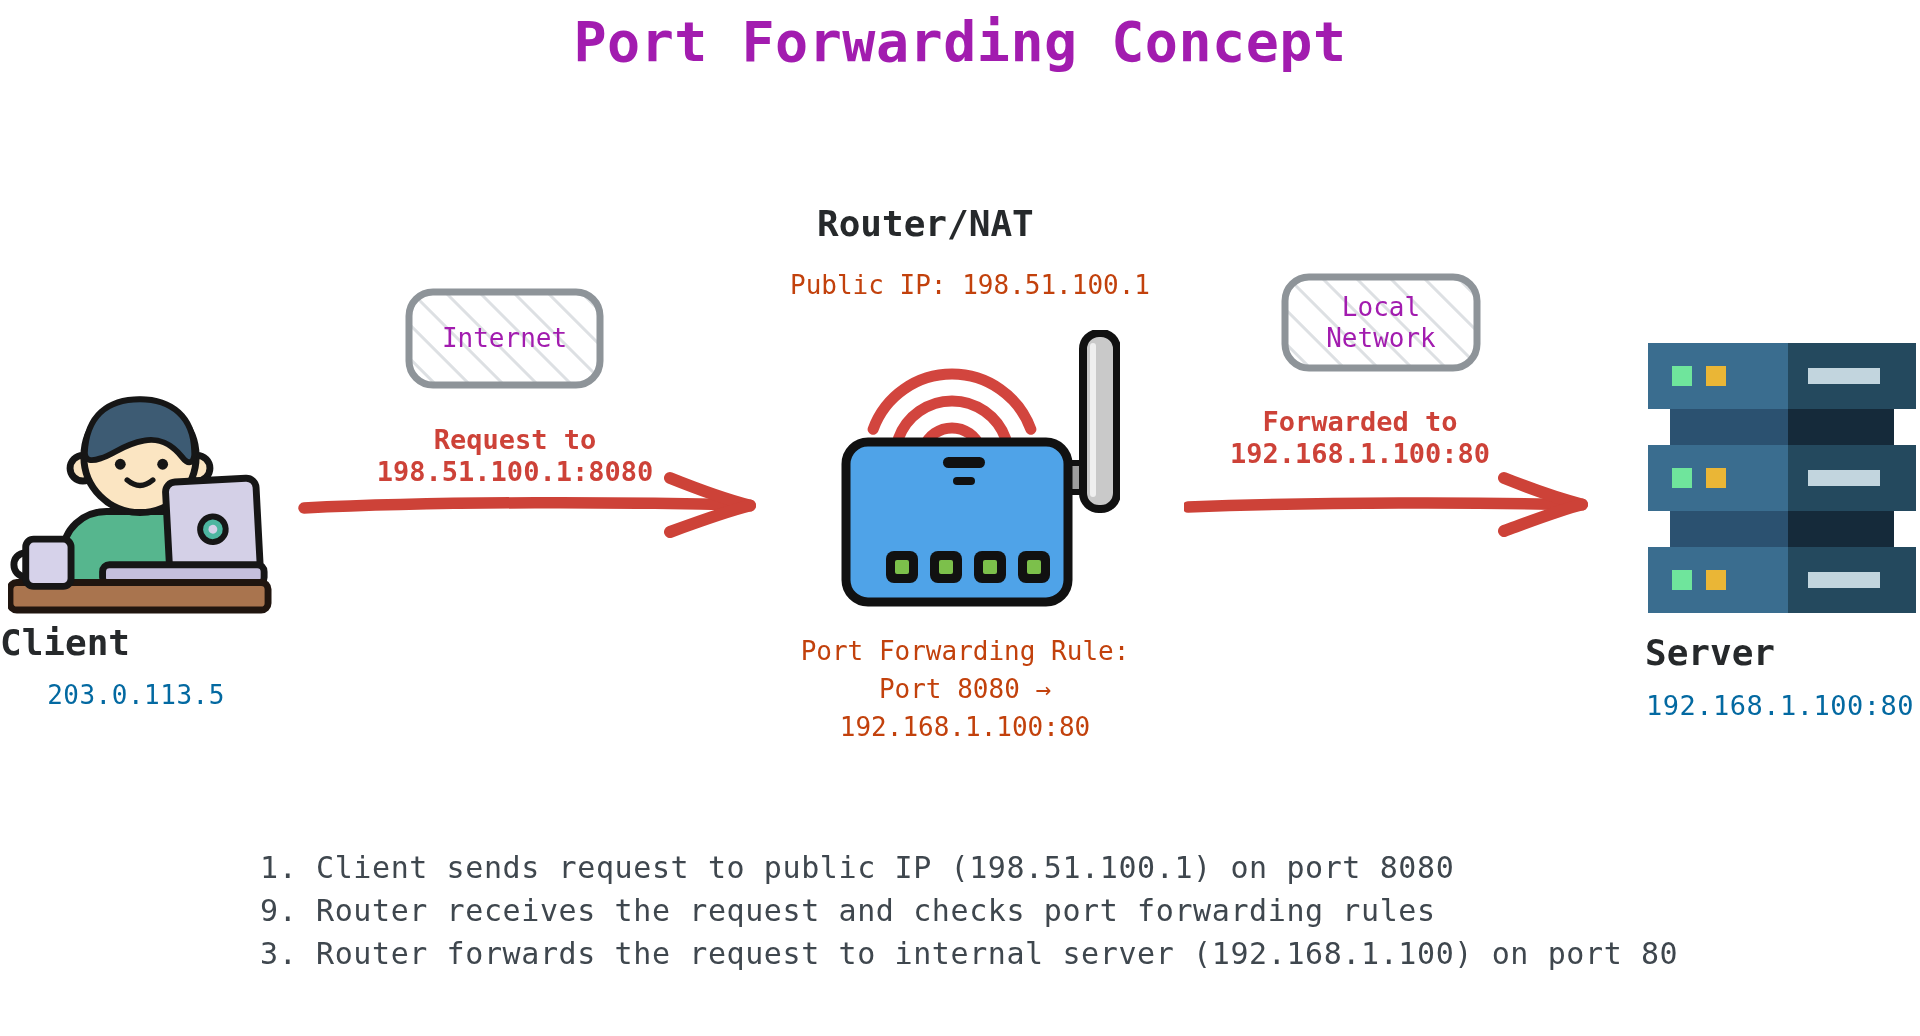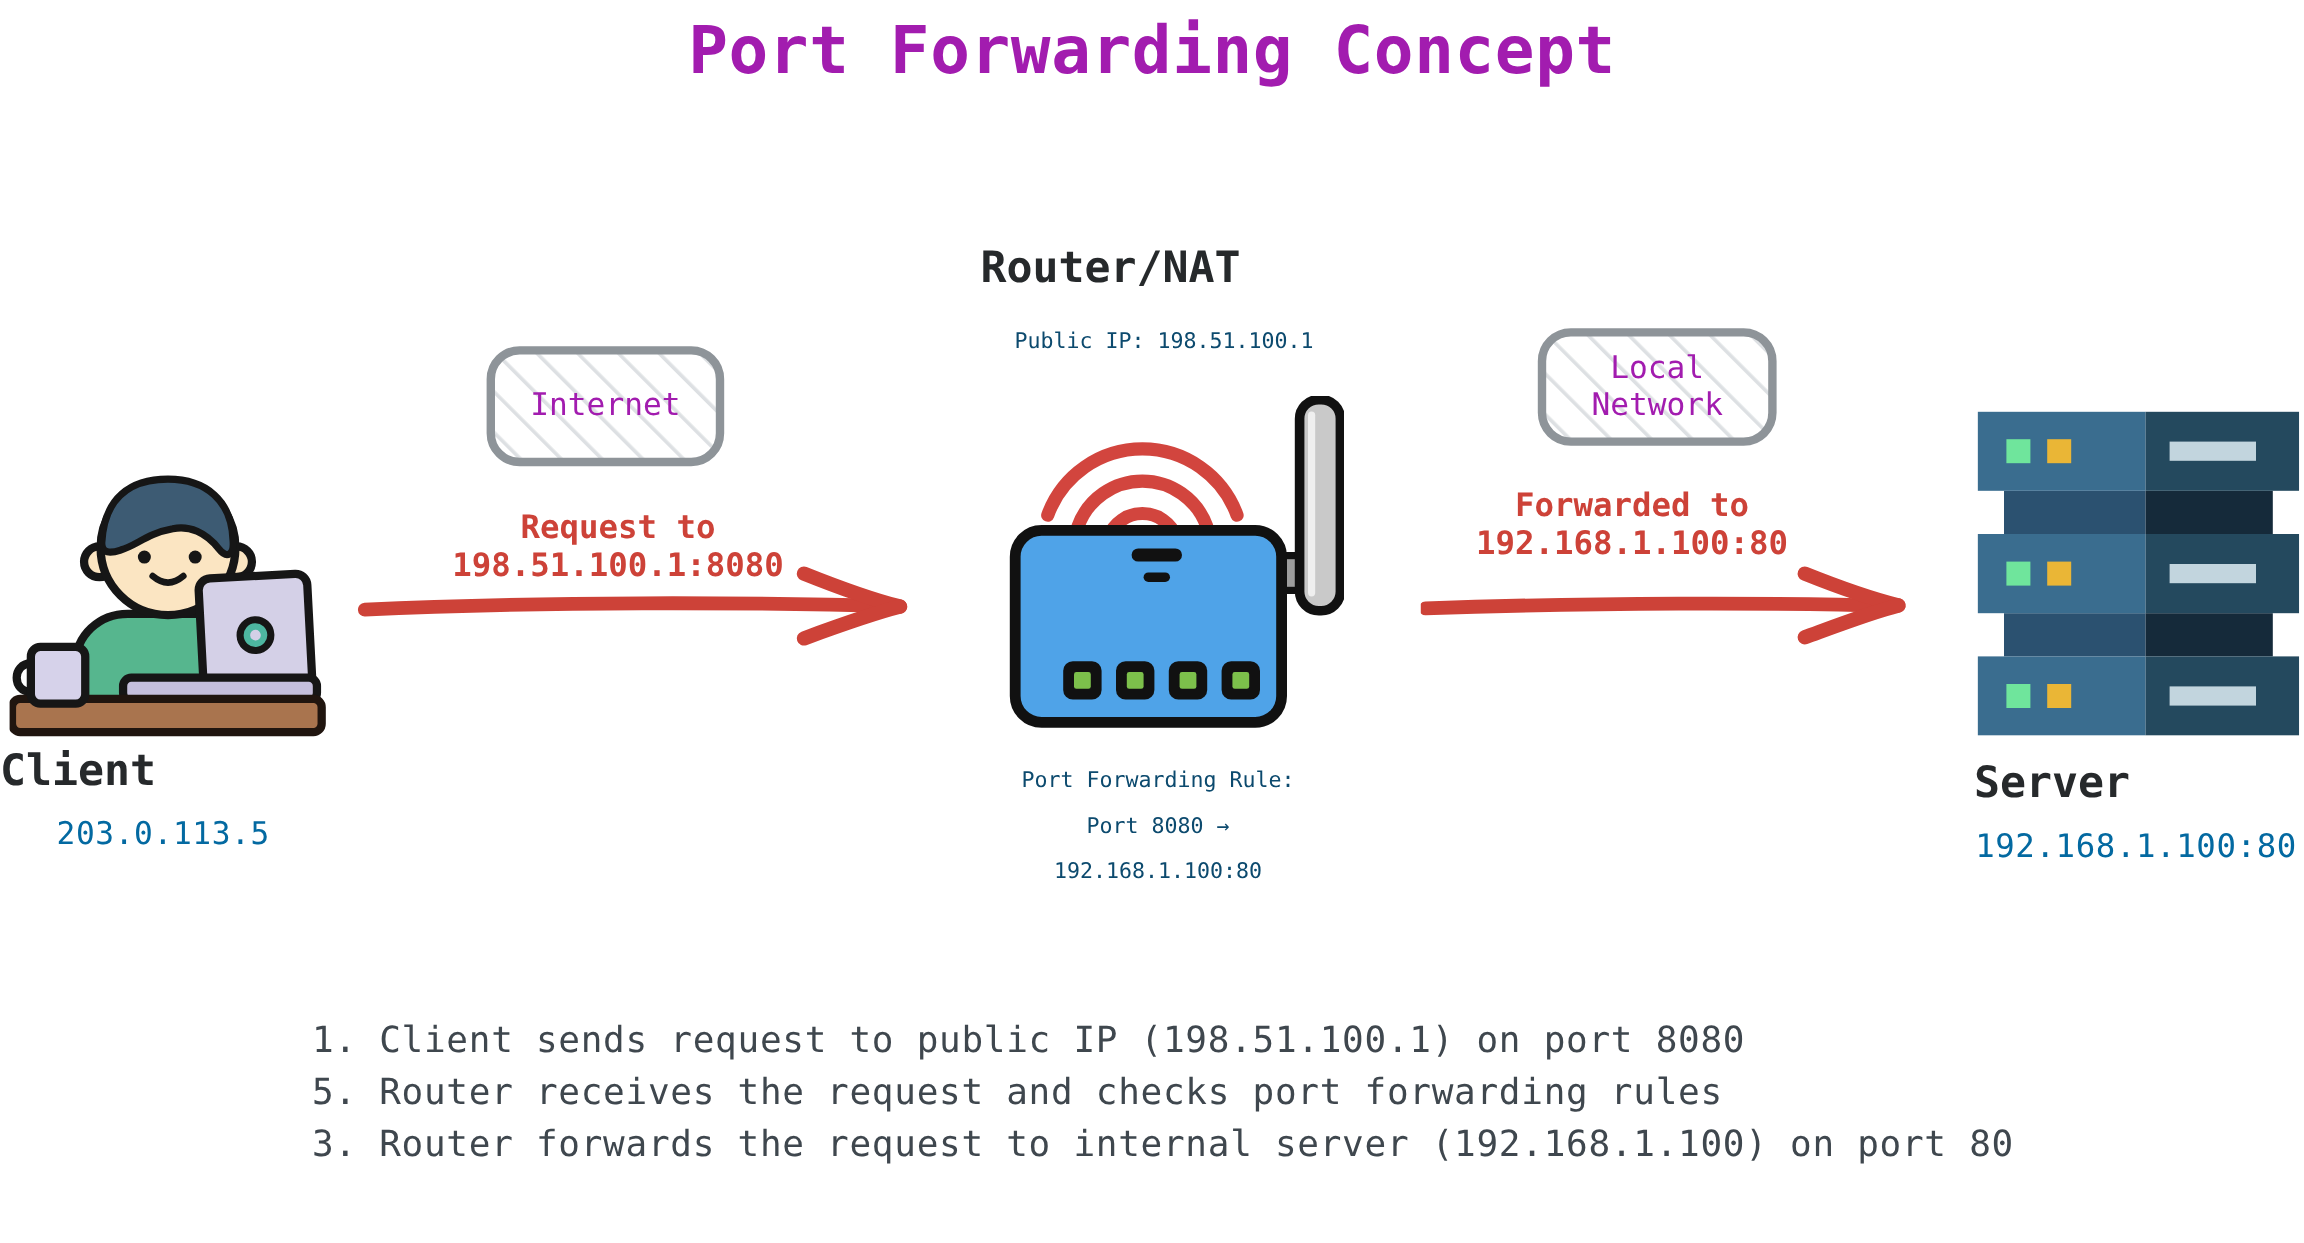--- a/index.html
+++ b/index.html
@@ -4,21 +4,21 @@
 <style>
   html,body{margin:0;padding:0;background:#ffffff;}
   .stage{position:relative;width:1920px;height:1036px;background:#ffffff;overflow:hidden;
          font-family:"DejaVu Sans Mono", monospace;color:#26292b;}
   .abs{position:absolute;}
   .title{left:0;right:0;top:10px;text-align:center;font-size:55px;font-weight:bold;
          letter-spacing:.5px;color:#a21caf;}
   .node-label{font-weight:bold;font-size:36px;color:#26292b;text-align:left;}
   .ip-label{font-size:26px;color:#0369a1;text-align:center;letter-spacing:.5px;}
   .red-label{font-weight:bold;font-size:27px;color:#cd4238;text-align:center;line-height:32px;}
-  .rule-label{font-size:18px;color:#0c4a6e;text-align:center;line-height:38px;}
+  .rule-label{font-size:26px;color:#c2410c;text-align:center;line-height:38px;}
   .box-label{font-weight:normal;font-size:26px;color:#a21caf;text-align:center;line-height:31px;}
   .steps{left:260px;top:846px;width:1500px;font-size:30px;line-height:43px;
          letter-spacing:.6px;color:#3f474e;}
   .step-line{white-space:pre;}
   svg{display:block;}
 </style>
 </head>
 <body>
 
 <div class="stage">
@@ -169,17 +169,17 @@
       <rect x="24" y="227" width="20" height="20" fill="#6fe59c"></rect>
         <rect x="58" y="227" width="20" height="20" fill="#eab636"></rect>
       <rect x="160" y="229" width="72" height="16" fill="#c2d5de"></rect>
     </g>
   </svg>
   <div class="abs node-label" style="left:1645px;top:632px;width:272px;">Server</div>
   <div class="abs ip-label" style="left:1640px;top:690px;width:280px;font-size:27px;">192.168.1.100:80</div>
 
   <div class="abs steps">
     <div class="step-line">1. Client sends request to public IP (198.51.100.1) on port 8080</div>
-    <div class="step-line">5. Router receives the request and checks port forwarding rules</div>
+    <div class="step-line">9. Router receives the request and checks port forwarding rules</div>
     <div class="step-line">3. Router forwards the request to internal server (192.168.1.100) on port 80</div>
   </div>
 
 </div>
 
 </body></html>

